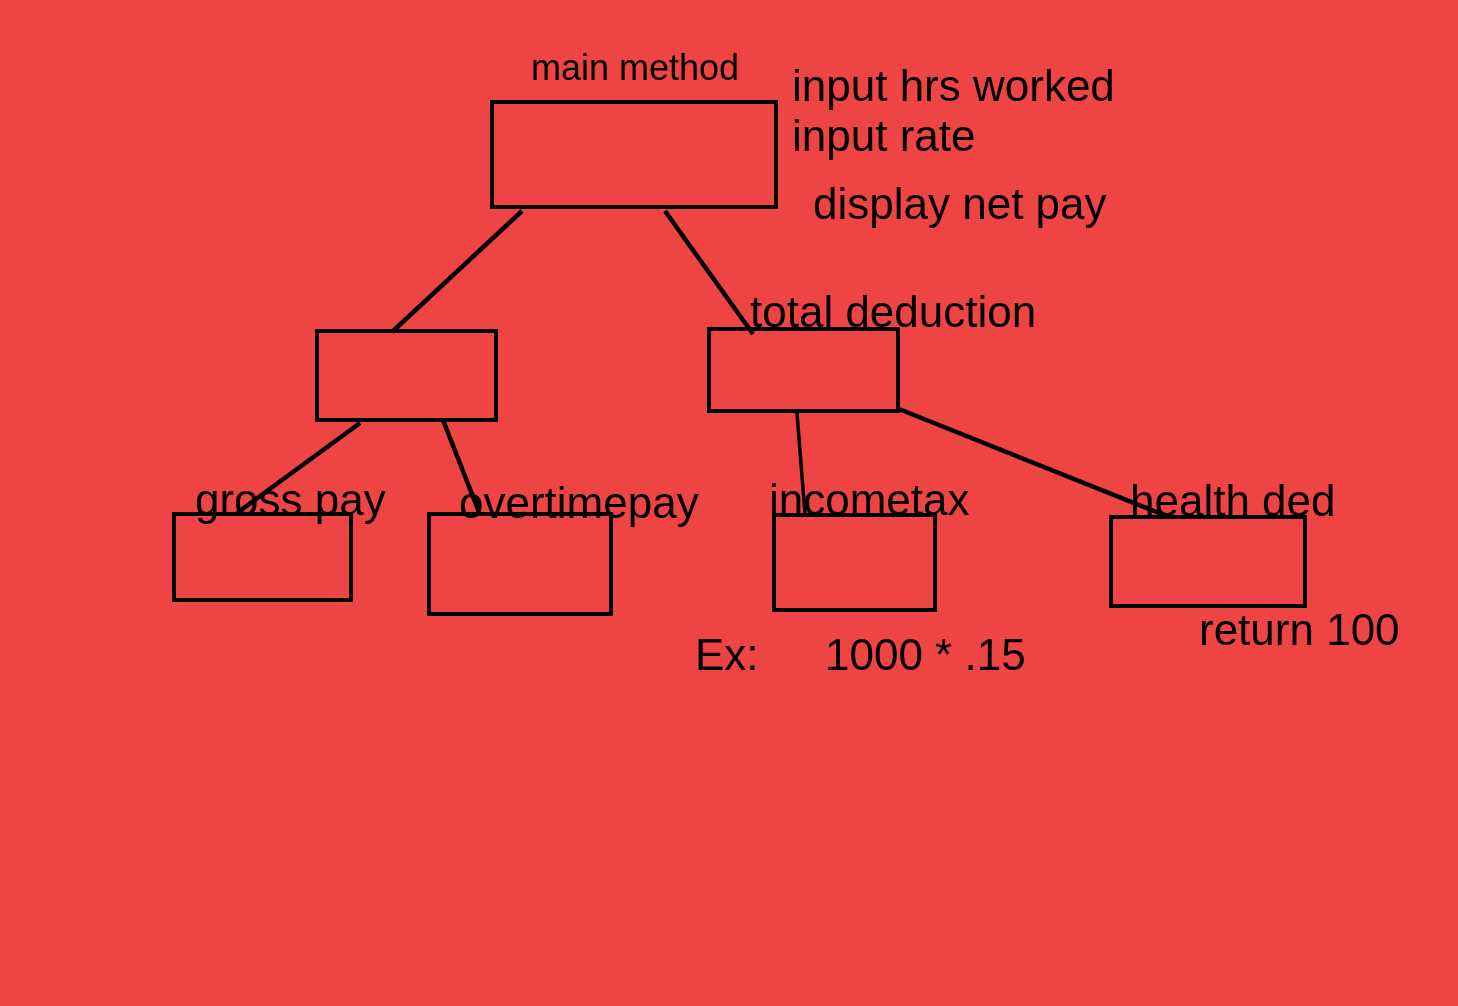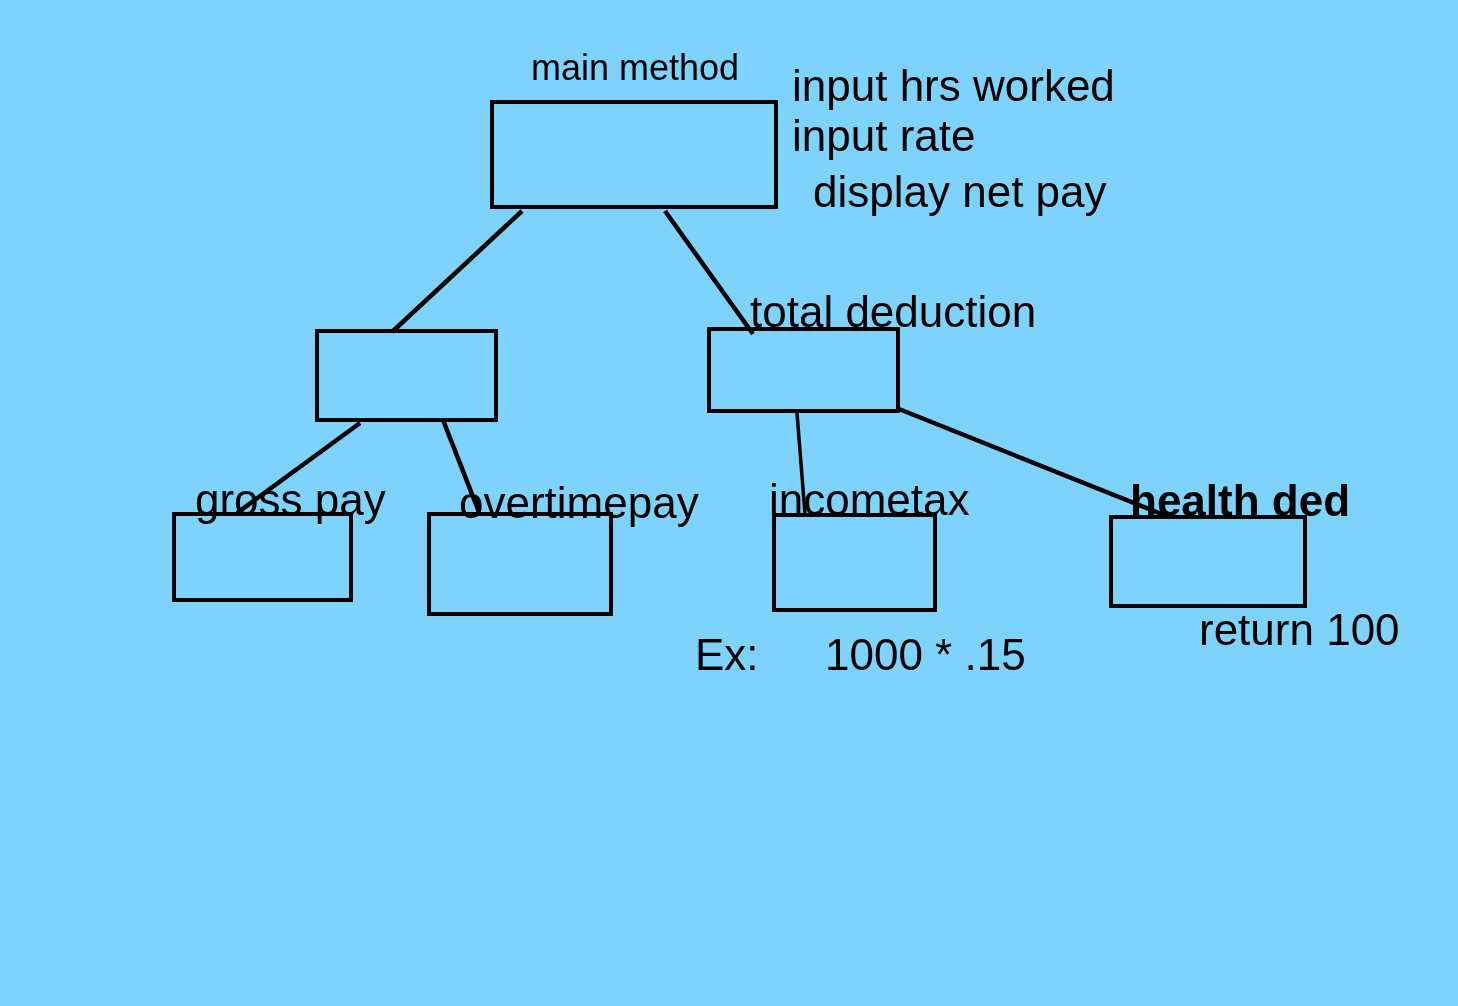--- a/index.html
+++ b/index.html
@@ -4,21 +4,21 @@
 <style>
   html, body {
     margin: 0;
     padding: 0;
     background: #ffffff;
   }
   .canvas {
     position: relative;
     width: 1458px;
     height: 1006px;
-    background: #7dd3fc;
+    background: #ef4444;
     font-family: "Liberation Sans", sans-serif;
     color: #000000;
     overflow: hidden;
   }
   .box {
     position: absolute;
     border: 4px solid #000000;
     background: transparent;
     box-sizing: border-box;
   }
@@ -47,26 +47,26 @@
   .box-incometax   { left: 772px;  top: 513px; width: 165px; height: 99px;  }
   .box-healthded   { left: 1109px; top: 515px; width: 198px; height: 93px;  }
 
   
   .lbl-main        { left: 531px;  top: 48px;  font-size: 36px; }
   .lbl-earning     { left: 355px;  top: 287px; }
   .lbl-deduction   { left: 750px;  top: 288px; }
   .lbl-grosspay    { left: 195px;  top: 476px; }
   .lbl-overtime    { left: 459px;  top: 479px; }
   .lbl-incometax   { left: 769px;  top: 476px; }
-  .lbl-healthded   { left: 1130px; top: 477px; font-weight: bold; }
+  .lbl-healthded   { left: 1130px; top: 477px; }
 
   
   .lbl-note1       { left: 792px;  top: 62px;  }
   .lbl-note2       { left: 792px;  top: 112px; }
-  .lbl-note3       { left: 813px;  top: 168px; }
+  .lbl-note3       { left: 813px;  top: 180px; }
   .lbl-return      { left: 1199px; top: 606px; text-align: right; }
   .lbl-ex          { left: 695px;  top: 631px; }
   .lbl-expr        { left: 797px;  top: 631px; margin-left: 28px; }
 </style>
 </head>
 <body>
 
 <div class="canvas">
 
   <div class="box box-main"></div>

